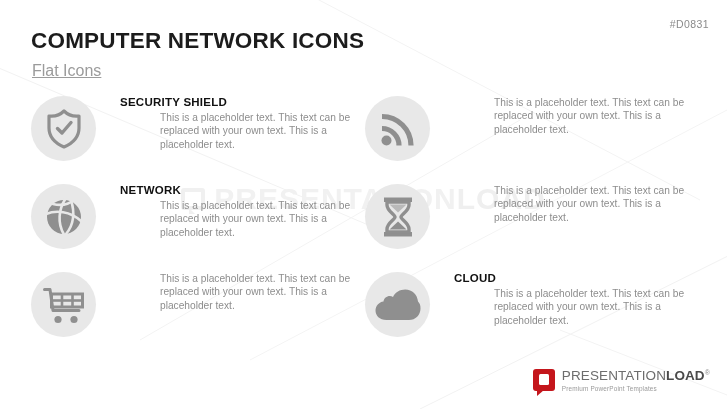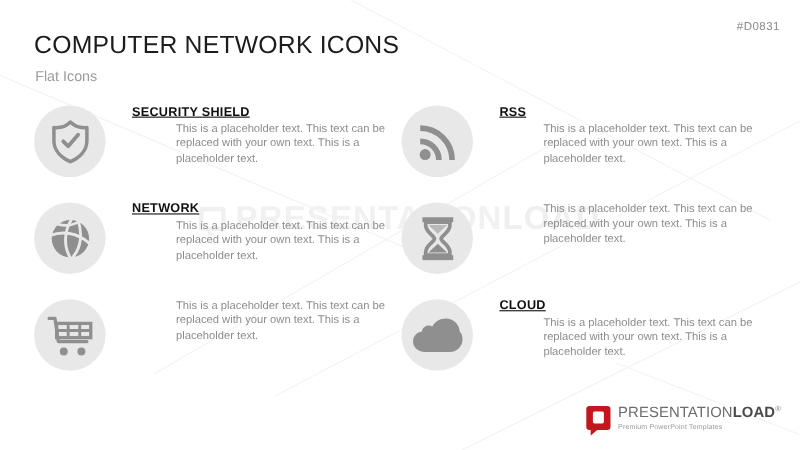--- a/index.html
+++ b/index.html
@@ -62,30 +62,31 @@
     color:#8a8a8a;
     letter-spacing:.4px;
     z-index:4;
   }
   .page-title {
     position:absolute;
     left:31px; top:28px;
     font-size:22.5px;
     color:#1c1c1c;
     letter-spacing:.2px;
-    font-weight:400;
+    font-weight:700;
     z-index:4;
   }
   .page-subtitle {
     position:absolute;
     left:32px; top:62px;
-    font-size:13px;
+    font-size:16px;
     color:#9b9b9b;
     font-weight:400;
     z-index:4;
+    text-decoration:underline;
   }
 
   
   .grid {
     position:absolute;
     left:31px; top:93px;
     width:665px;
     display:grid;
     grid-template-columns:334px 331px;
     grid-template-rows:88px 88px 88px;
@@ -101,21 +102,20 @@
     margin-top:3px;
   }
   .icon-circle svg { display:block; }
   .card-body { margin-left:24px; padding-top:3px; }
   .card-title {
     font-size:11.5px;
     font-weight:700;
     color:#111111;
     letter-spacing:.25px;
     margin-bottom:3px;
-    text-decoration:underline;
   }
   .card-text {
     font-size:10.2px;
     line-height:13.4px;
     color:#8d8d8d;
     max-width:215px;
     margin-left:40px;
   }
   .card--right .card-text { max-width:212px; }
 
@@ -209,21 +209,20 @@
 
   <div class="card card--right">
     <div class="icon-circle">
       <svg width="38" height="38" viewBox="0 0 38 38">
         <circle cx="7.5" cy="30.5" r="5" fill="#8f8f8f"></circle>
         <path d="M3 18.5 A17 17 0 0 1 20 35.5" fill="none" stroke="#8f8f8f" stroke-width="5.2" stroke-linecap="butt"></path>
         <path d="M3 6.5 A29 29 0 0 1 32 35.5" fill="none" stroke="#8f8f8f" stroke-width="5.2" stroke-linecap="butt"></path>
       </svg>
     </div>
     <div class="card-body">
-      <div class="card-title">RSS</div>
       <div class="card-text">This is a placeholder text. This text can be replaced with your own text. This is a placeholder text.</div>
     </div>
   </div>
 
   <div class="card">
     <div class="icon-circle">
       <svg width="40" height="40" viewBox="0 0 40 40">
         <circle cx="20" cy="20" r="17" fill="#8f8f8f"></circle>
         <g fill="none" stroke="#e8e8e8" stroke-width="2.6" stroke-linecap="round">
           <path d="M2 17 C12 13 26 14 37 24"></path>

